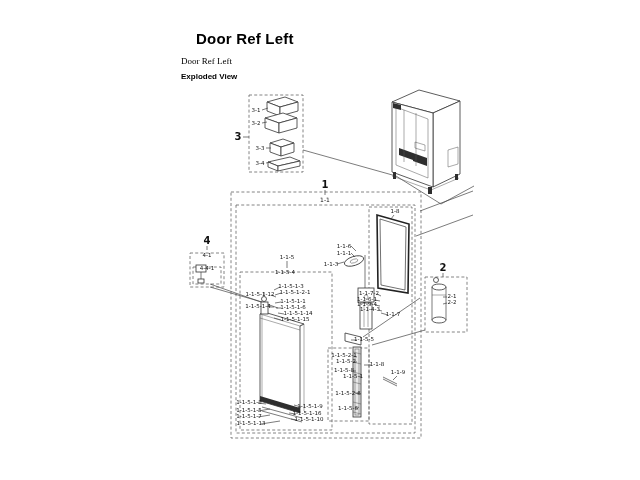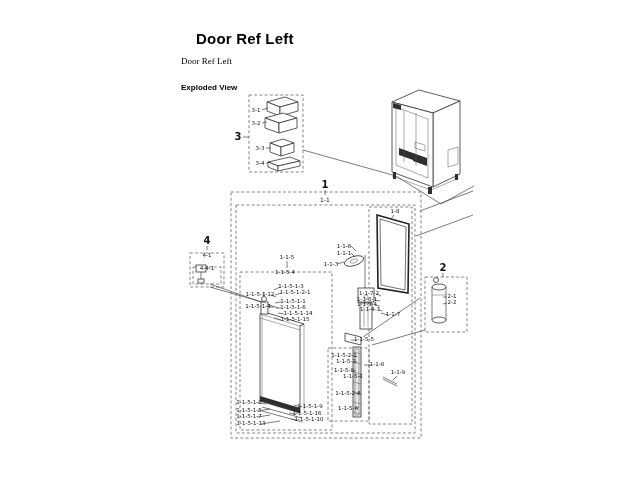--- a/index.html
+++ b/index.html
@@ -2,21 +2,21 @@
 <html><head>
 <meta charset="utf-8">
 <style>
   html,body{margin:0;padding:0;background:#fff;}
   .canvas{position:relative;width:640px;height:480px;background:#ffffff;overflow:hidden;
           font-family:"Liberation Sans",sans-serif;color:#111;text-align:right;}
   .page-title{position:absolute;left:196px;top:30px;font-size:15px;font-weight:bold;
               letter-spacing:.2px;color:#000;}
   .breadcrumb{position:absolute;left:181px;top:56px;font-size:9px;
               font-family:"Liberation Serif",serif;color:#000;}
-  .view-label{position:absolute;left:181px;top:72px;font-size:8px;font-weight:bold;color:#000;margin-top:11px;}
+  .view-label{position:absolute;left:181px;top:72px;font-size:8px;font-weight:bold;color:#000;}
   svg{position:absolute;left:0;top:0;}
   .ln{stroke:#444;stroke-width:.7;fill:none;}
   .thin{stroke:#555;stroke-width:.5;fill:none;}
   .dash{stroke:#666;stroke-width:.8;fill:none;stroke-dasharray:3 2.2;}
   .part{stroke:#333;stroke-width:.8;fill:#fff;}
   .dark{fill:#2e2e2e;stroke:none;}
   .mid{fill:#e8e8e8;stroke:#333;stroke-width:.8;}
 </style>
 </head>
 <body>

